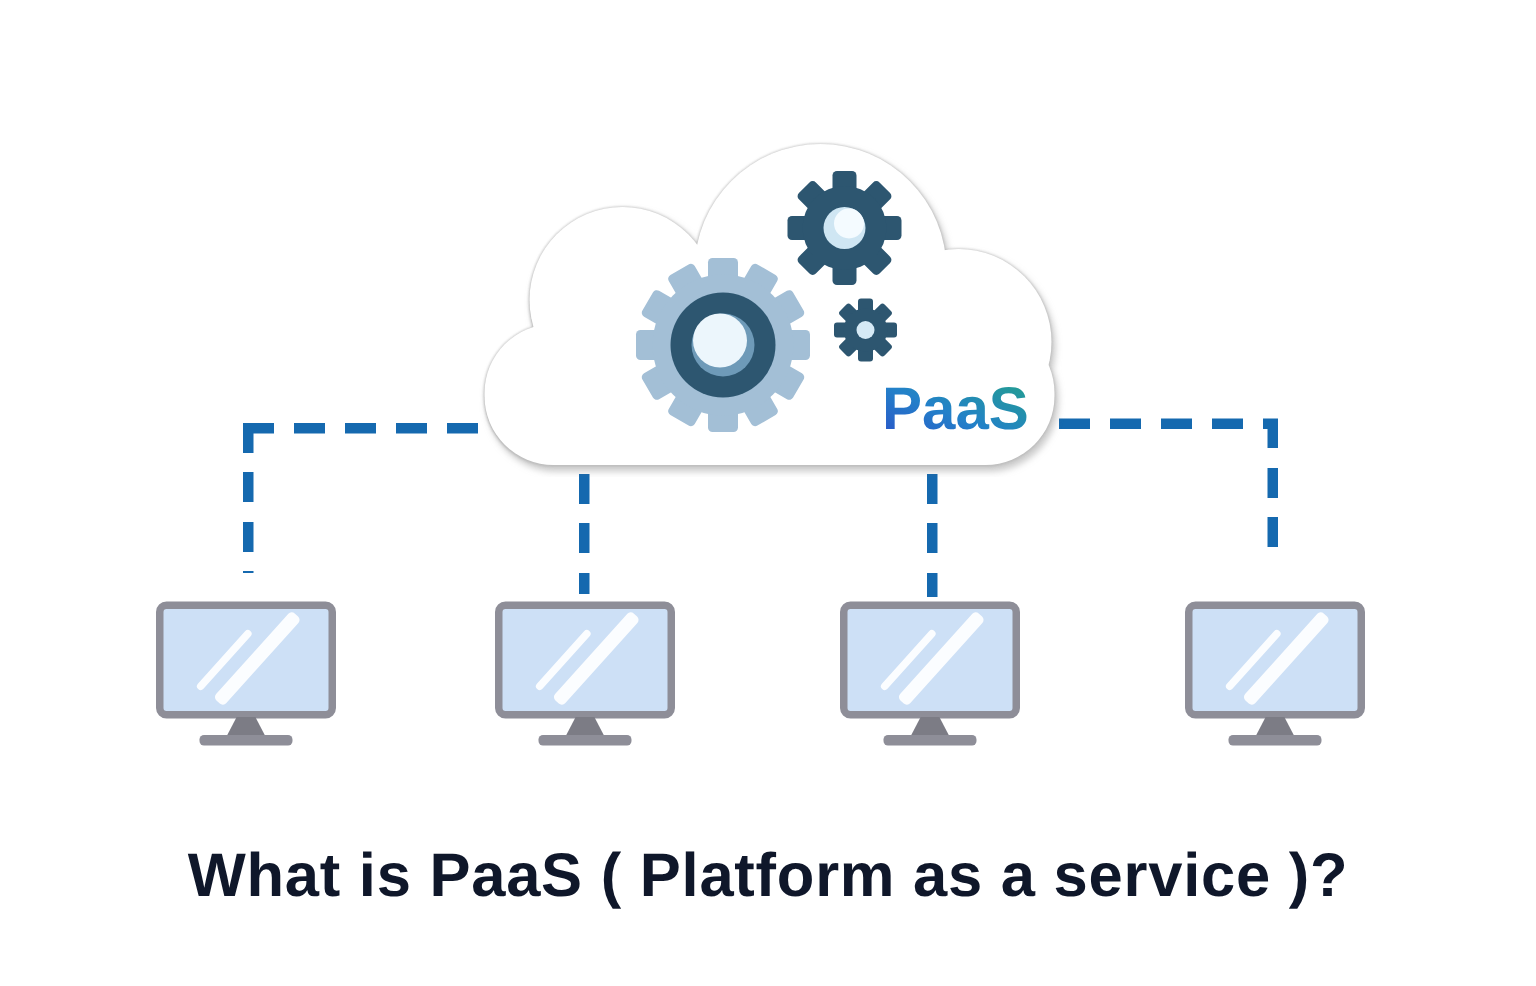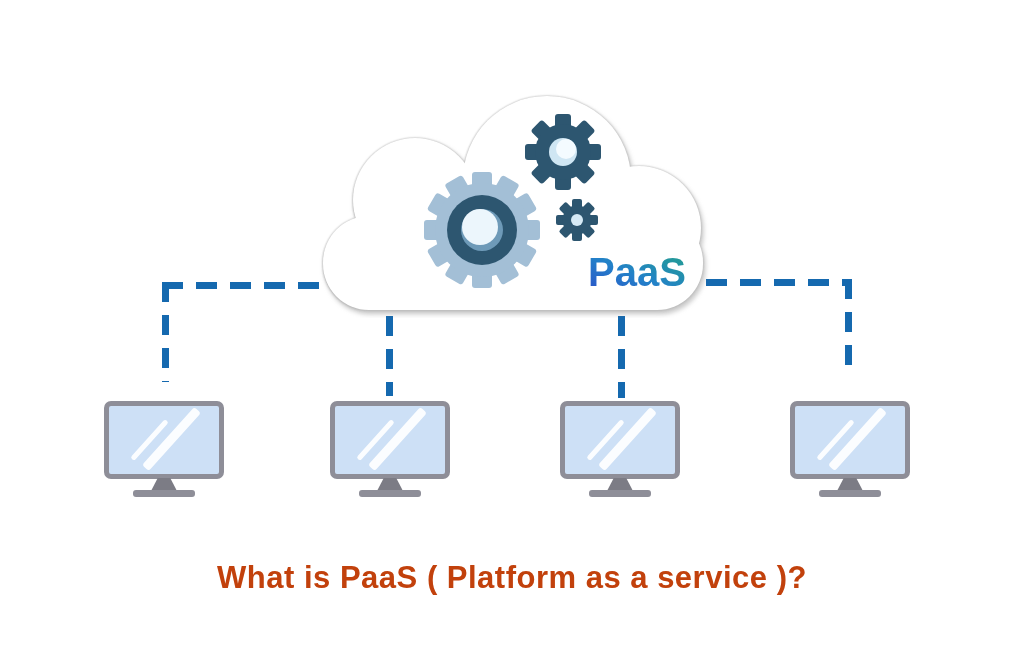--- a/index.html
+++ b/index.html
@@ -39,21 +39,21 @@
   .monitor .base{
     position:absolute;left:29px;top:89px;width:62px;height:7px;background:var(--frame);border-radius:3px;
   }
   #m1{left:104px;top:401px;}
   #m2{left:330px;top:401px;}
   #m3{left:560px;top:401px;}
   #m4{left:790px;top:401px;}
   
   .caption{
     position:absolute;left:0;top:560px;width:1024px;text-align:center;
-    font-size:31px;font-weight:bold;color:#c2410c;letter-spacing:.5px;
+    font-size:41px;font-weight:bold;color:#0f172a;letter-spacing:.5px;
   }
 </style>
 </head>
 <body>
 
 <div class="stage">
 
   <div class="dash dash-h" id="c1h"></div>
   <div class="dash dash-v" id="c1v"></div>
   <div class="dash dash-v" id="c2v"></div>

